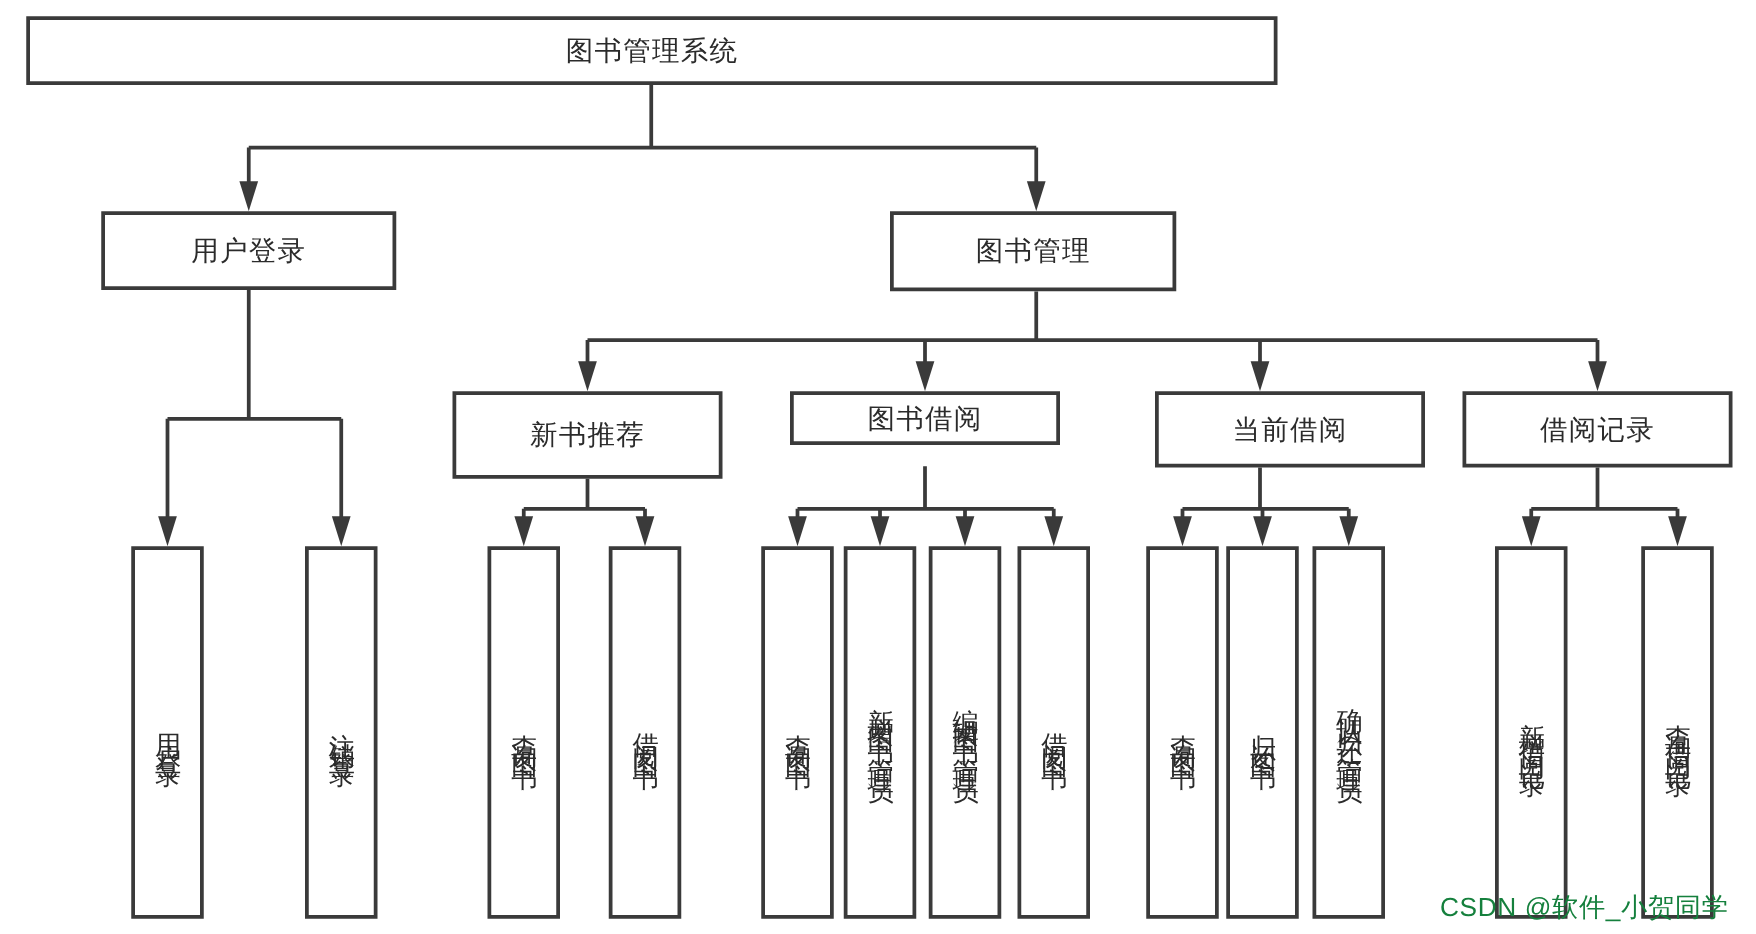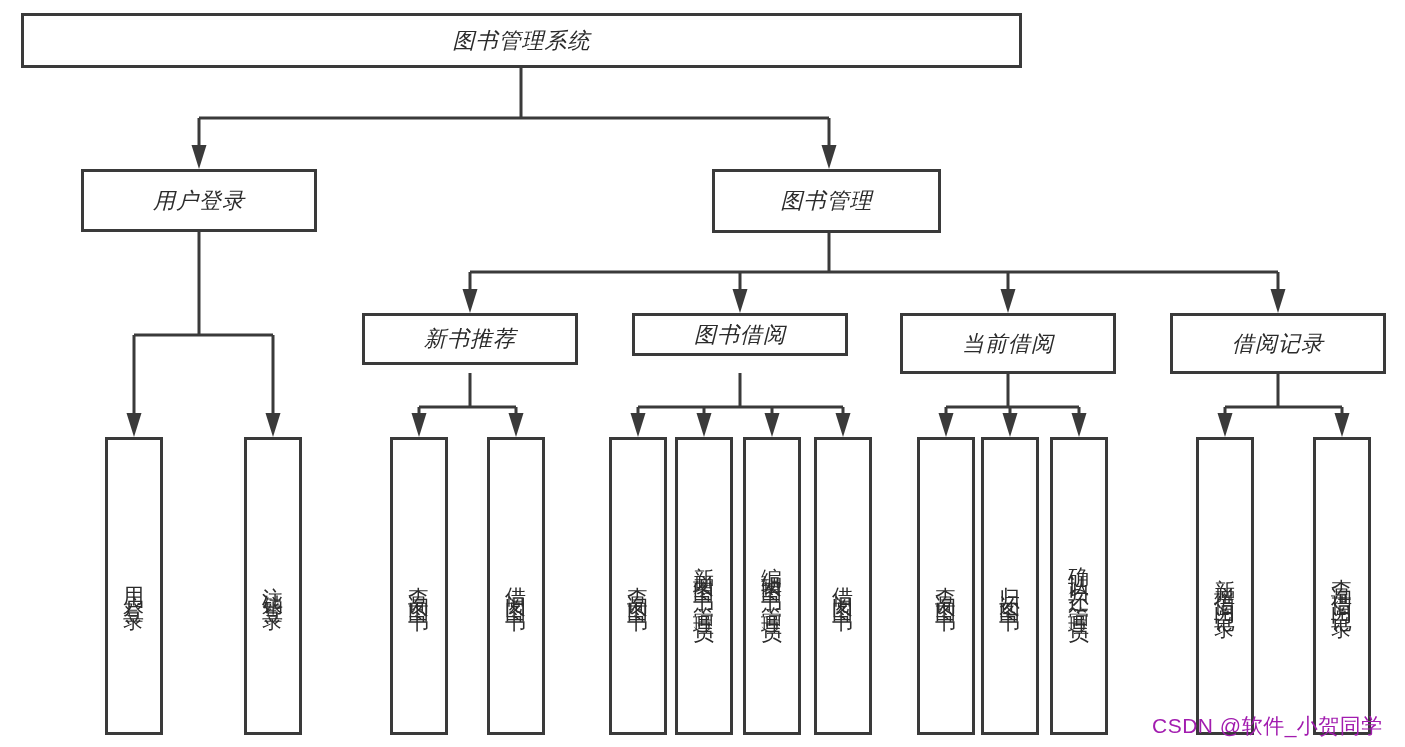--- a/index.html
+++ b/index.html
@@ -30,37 +30,36 @@
     align-items: center;
     justify-content: center;
     z-index: 2;
     color: #2b2b2b;
   }
   .box .hlabel {
     font-size: 22px;
     letter-spacing: 1px;
     white-space: nowrap;
     line-height: 1;
-    font-style: italic;
   }
   .box .vtext {
     writing-mode: vertical-rl;
     text-orientation: mixed;
     font-size: 21px;
     letter-spacing: 8px;
     line-height: 1;
     white-space: nowrap;
     max-height: 288px;
   }
   .watermark {
     position: absolute;
     left: 1152px;
     top: 712px;
     font-size: 21px;
-    color: #a21caf;
+    color: #15803d;
     white-space: nowrap;
     z-index: 3;
     letter-spacing: 0.5px;
   }
 </style>
 </head>
 <body>
 
 <div class="stage">
 
@@ -108,27 +107,27 @@
     <span class="hlabel">图书管理系统</span>
   </div>
 
   <div class="box" style="left:81px; top:169px; width:236px; height:63px">
     <span class="hlabel">用户登录</span>
   </div>
   <div class="box" style="left:712px; top:169px; width:229px; height:64px">
     <span class="hlabel">图书管理</span>
   </div>
 
-  <div class="box" style="left:362px; top:313px; width:216px; height:52px">
+  <div class="box" style="left:362px; top:313px; width:216px; height:70px">
     <span class="hlabel">新书推荐</span>
   </div>
   <div class="box" style="left:632px; top:313px; width:216px; height:43px">
     <span class="hlabel">图书借阅</span>
   </div>
-  <div class="box" style="left:900px; top:313px; width:216px; height:61px">
+  <div class="box" style="left:924px; top:313px; width:216px; height:61px">
     <span class="hlabel">当前借阅</span>
   </div>
   <div class="box" style="left:1170px; top:313px; width:216px; height:61px">
     <span class="hlabel">借阅记录</span>
   </div>
 
   <div class="box" style="left:105px; top:437px; width:58px; height:298px">
     <span class="vtext">用户登录</span>
   </div>
   <div class="box" style="left:244px; top:437px; width:58px; height:298px">

